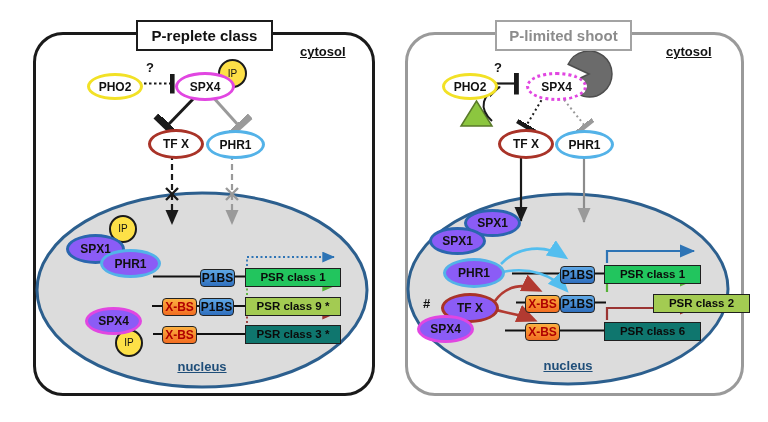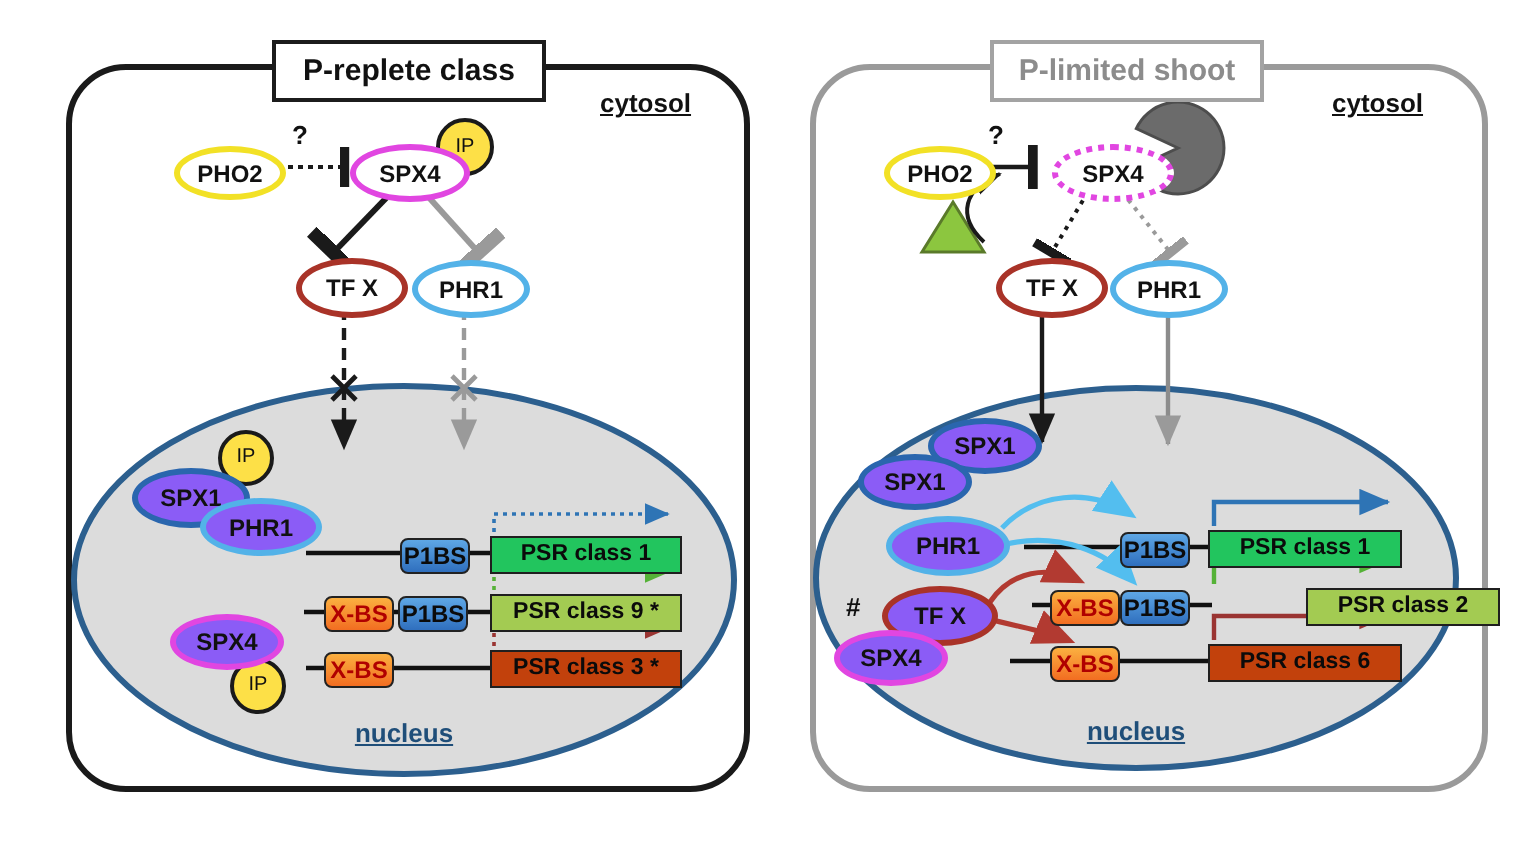--- a/index.html
+++ b/index.html
@@ -30,21 +30,21 @@
   .qmark{position:absolute;z-index:3;font-weight:bold;font-size:13px;color:#111;line-height:1;}
   .hash{position:absolute;z-index:3;font-weight:bold;font-size:13px;color:#111;line-height:1;}
   .sitebox{position:absolute;z-index:3;border:1.5px solid #222;border-radius:4px;display:flex;align-items:center;
            justify-content:center;font-weight:bold;font-size:12px;line-height:1;}
   .p1bs{background:linear-gradient(#5ea7e5,#2f6fbe);color:#0b0b0b;}
   .xbs{background:linear-gradient(#fbb040,#f26d21);color:#b00000;}
   .genebox{position:absolute;z-index:3;border:1.5px solid #1f1f1f;display:flex;align-items:center;
            justify-content:center;font-weight:bold;font-size:11.5px;color:#0b0b0b;line-height:1;}
   .g-blue{background:#22c55e;}
   .g-green{background:#a3cb52;}
-  .g-red{background:#c2410c;}
+  .g-red{background:#0f766e;}
 </style>
 </head>
 <body>
 
 <div id="stage">
 
   <div class="panel panel-l"></div>
   <div class="panel panel-r"></div>
 
   <svg class="art" width="768" height="422" viewBox="0 0 768 422">

